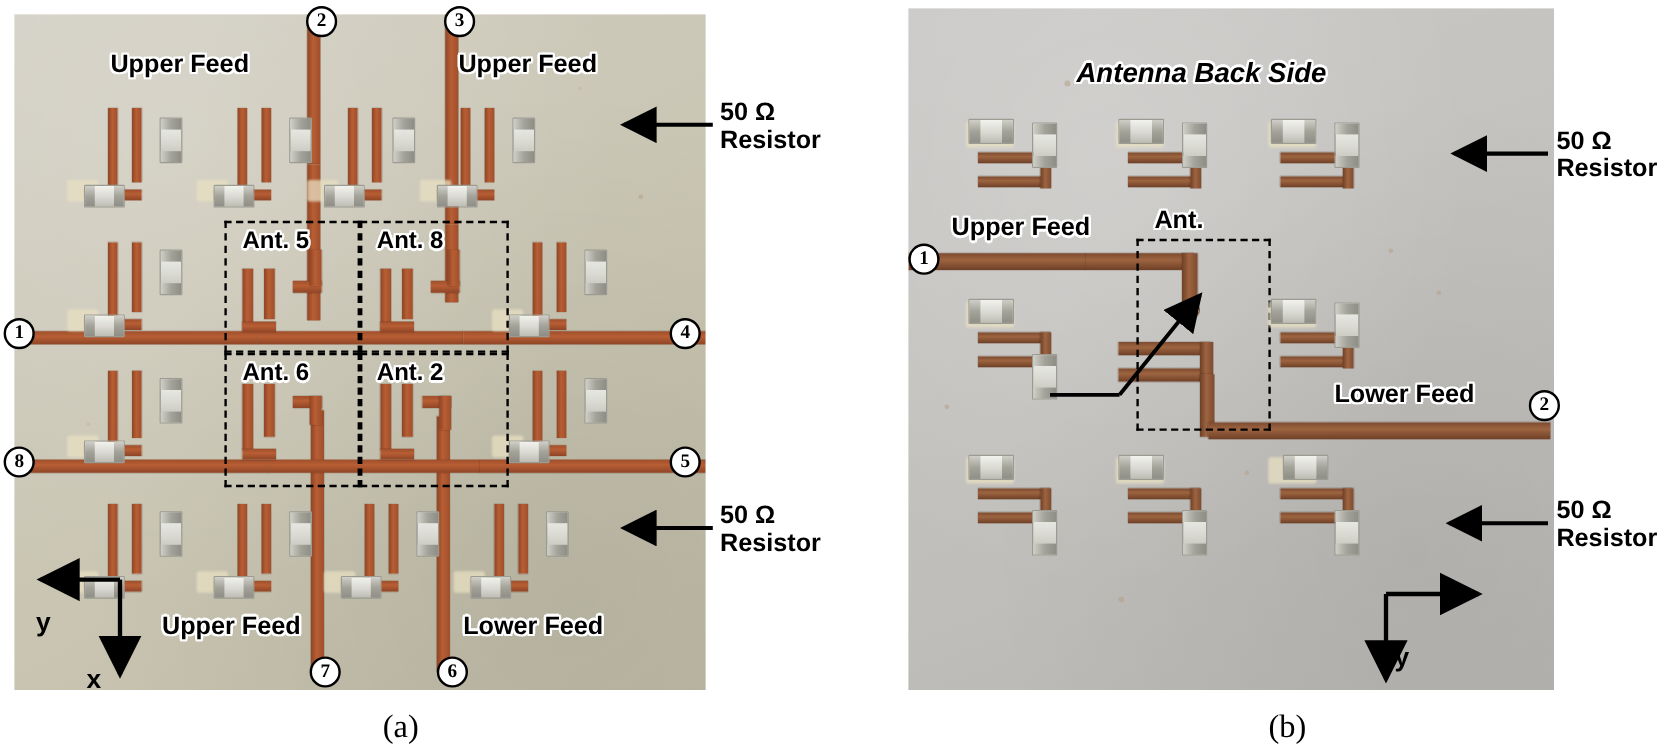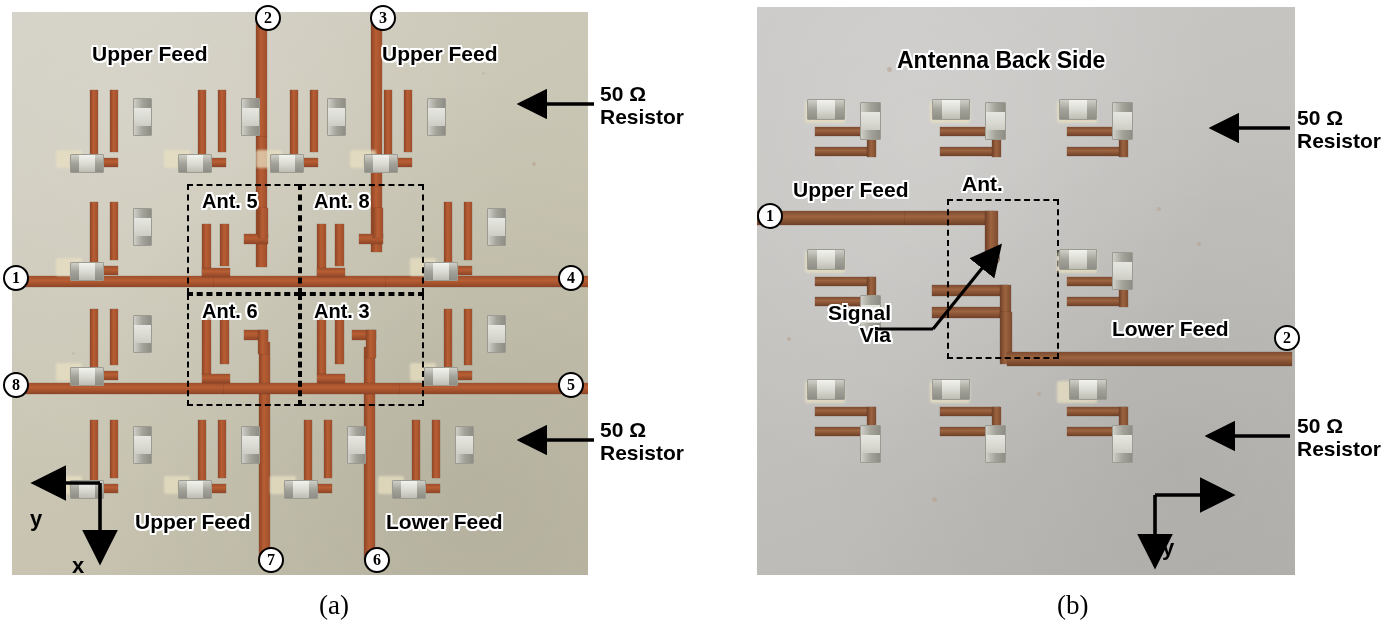--- a/index.html
+++ b/index.html
@@ -218,21 +218,21 @@
     <div class="dbox" style="left:175px;top:172px;width:113px;height:110px;"></div>
     <div class="dbox" style="left:288px;top:172px;width:124px;height:110px;"></div>
     <div class="dbox" style="left:175px;top:282px;width:113px;height:112px;"></div>
     <div class="dbox" style="left:288px;top:282px;width:124px;height:112px;"></div>
 
     <span class="lbl" style="left:80px;top:30px;">Upper Feed</span>
     <span class="lbl" style="left:370px;top:30px;">Upper Feed</span>
     <span class="lbl ant" style="left:190px;top:178px;">Ant. 5</span>
     <span class="lbl ant" style="left:302px;top:178px;">Ant. 8</span>
     <span class="lbl ant" style="left:190px;top:288px;">Ant. 6</span>
-    <span class="lbl ant" style="left:302px;top:288px;">Ant. 3</span>
+    <span class="lbl ant" style="left:302px;top:288px;">Ant. 2</span>
     <span class="lbl" style="left:123px;top:498px;">Upper Feed</span>
     <span class="lbl" style="left:374px;top:498px;">Lower Feed</span>
 
     <span class="axl" style="left:18px;top:494px;">y</span>
     <span class="axl" style="left:60px;top:541px;">x</span>
 
     <div class="speck" style="left:520px;top:150px;width:4px;height:4px;"></div>
     <div class="speck" style="left:470px;top:60px;width:3px;height:3px;opacity:.3;"></div>
     <div class="speck" style="left:60px;top:340px;width:3px;height:3px;opacity:.3;"></div>
   </div>
@@ -302,26 +302,24 @@
     <div class="chip h" style="left:175px;top:372px;width:36px;height:19px;"></div>
     <div class="chip v" style="left:228px;top:418px;width:19px;height:36px;"></div>
 
     <div class="cu" style="left:310px;top:400px;width:60px;height:9px;"></div>
     <div class="cu" style="left:310px;top:420px;width:60px;height:9px;"></div>
     <div class="cuv" style="left:362px;top:400px;width:9px;height:30px;"></div>
     <div class="pad" style="left:300px;top:374px;width:40px;height:22px;"></div>
     <div class="chip h" style="left:312px;top:372px;width:36px;height:19px;"></div>
     <div class="chip v" style="left:355px;top:418px;width:19px;height:36px;"></div>
 
-    <span class="lbl" style="left:140px;top:40px;font-size:23px;">Antenna Back Side</span>
+    <span class="lbl" style="left:140px;top:40px;font-size:23px;font-style:italic;">Antenna Back Side</span>
     <span class="lbl" style="left:36px;top:171px;">Upper Feed</span>
     <span class="lbl" style="left:205px;top:165px;">Ant.</span>
     <span class="lbl" style="left:355px;top:310px;">Lower Feed</span>
-    <span class="lbl" style="left:28px;top:295px;line-height:1.05;white-space:pre-line;text-align:right;width:106px;">Signal
-Via</span>
 
     <span class="axl" style="left:452px;top:475px;">x</span>
     <span class="axl" style="left:405px;top:528px;">y</span>
 
     <div class="speck" style="left:130px;top:60px;width:5px;height:5px;"></div>
     <div class="speck" style="left:400px;top:200px;width:4px;height:4px;"></div>
     <div class="speck" style="left:440px;top:235px;width:4px;height:4px;"></div>
     <div class="speck" style="left:280px;top:385px;width:4px;height:4px;"></div>
     <div class="speck" style="left:175px;top:490px;width:5px;height:5px;"></div>
     <div class="speck" style="left:30px;top:330px;width:4px;height:4px;"></div>

